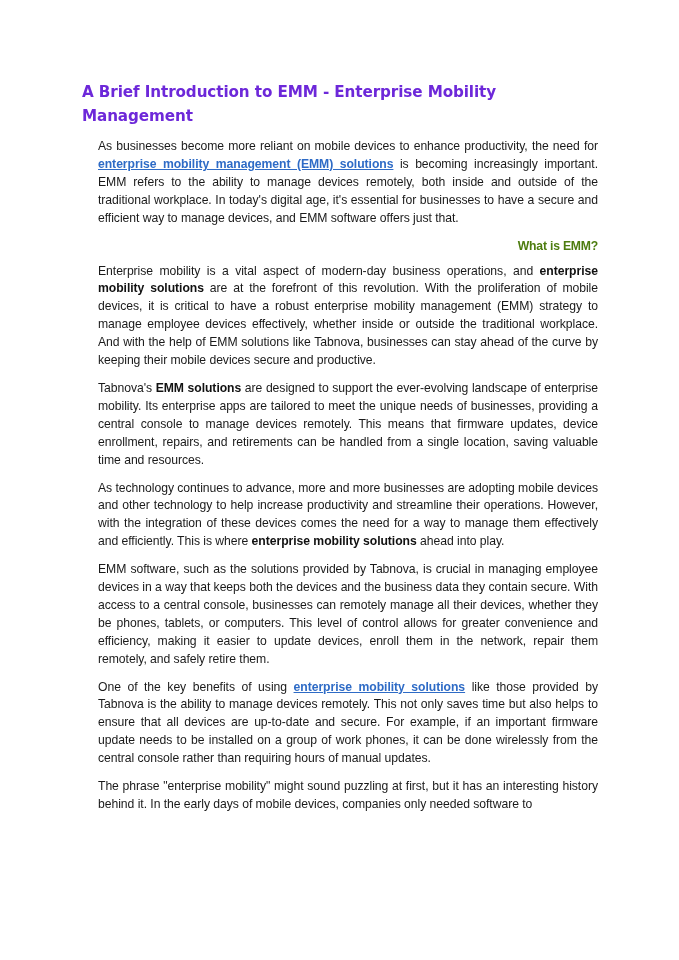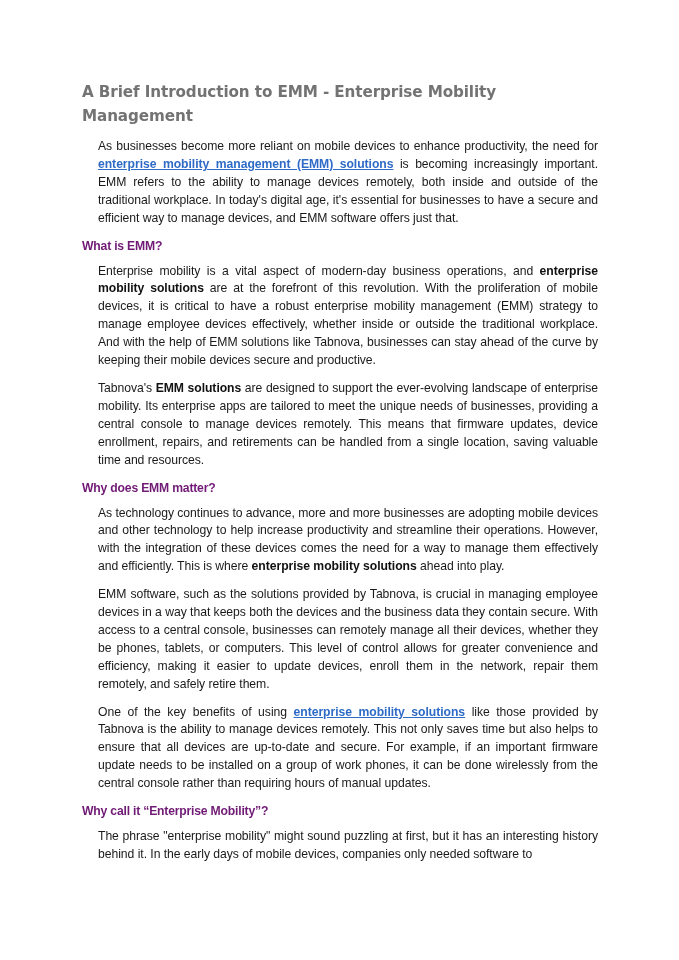--- a/index.html
+++ b/index.html
@@ -20,31 +20,32 @@
       left: 82px;
       top: 80px;
       width: 516px;
     }
     h1 {
       font-family: "DejaVu Sans", sans-serif;
       font-size: 15.2px;
       font-weight: bold;
       margin: 0 0 10px 0;
       letter-spacing: -0.1px;
-      color: #737373;
+      color: #6d28d9;
       line-height: 24px;
     }
     h2 {
       font-family: "Liberation Sans", sans-serif;
       font-size: 12.2px;
       font-weight: bold;
       margin: 0 0 9px 0;
       line-height: 16px;
-      color: #701a75;
+      color: #4d7c0f;
       letter-spacing: -0.2px;
+      text-align: right;
     }
     p {
       font-size: 12.2px;
       line-height: 17.9px;
       margin: 0 0 10px 16px;
       text-align: justify;
       letter-spacing: -0.05px;
     }
     a.link {
       color: #2e6bc6;
@@ -58,20 +59,18 @@
 
 <div class="page">
   <h1>A Brief Introduction to EMM - Enterprise Mobility Management</h1>
 
   <p><span>As businesses become more reliant on mobile devices to enhance productivity, the need for </span><a class="link">enterprise mobility management (EMM) solutions</a><span> is becoming increasingly important. EMM refers to the ability to manage devices remotely, both inside and outside of the traditional workplace. In today's digital age, it's essential for businesses to have a secure and efficient way to manage devices, and EMM software offers just that.</span></p>
 
   <h2>What is EMM?</h2>
   <p><span>Enterprise mobility is a vital aspect of modern-day business operations, and </span><b>enterprise mobility solutions</b><span> are at the forefront of this revolution. With the proliferation of mobile devices, it is critical to have a robust enterprise mobility management (EMM) strategy to manage employee devices effectively, whether inside or outside the traditional workplace. And with the help of EMM solutions like Tabnova, businesses can stay ahead of the curve by keeping their mobile devices secure and productive.</span></p>
   <p><span>Tabnova's </span><b>EMM solutions</b><span> are designed to support the ever-evolving landscape of enterprise mobility. Its enterprise apps are tailored to meet the unique needs of businesses, providing a central console to manage devices remotely. This means that firmware updates, device enrollment, repairs, and retirements can be handled from a single location, saving valuable time and resources.</span></p>
 
-  <h2>Why does EMM matter?</h2>
   <p><span>As technology continues to advance, more and more businesses are adopting mobile devices and other technology to help increase productivity and streamline their operations. However, with the integration of these devices comes the need for a way to manage them effectively and efficiently. This is where </span><b>enterprise mobility solutions</b><span> ahead into play.</span></p>
   <p>EMM software, such as the solutions provided by Tabnova, is crucial in managing employee devices in a way that keeps both the devices and the business data they contain secure. With access to a central console, businesses can remotely manage all their devices, whether they be phones, tablets, or computers. This level of control allows for greater convenience and efficiency, making it easier to update devices, enroll them in the network, repair them remotely, and safely retire them.</p>
   <p><span>One of the key benefits of using </span><a class="link">enterprise mobility solutions</a><span> like those provided by Tabnova is the ability to manage devices remotely. This not only saves time but also helps to ensure that all devices are up-to-date and secure. For example, if an important firmware update needs to be installed on a group of work phones, it can be done wirelessly from the central console rather than requiring hours of manual updates.</span></p>
 
-  <h2>Why call it “Enterprise Mobility”?</h2>
   <p>The phrase "enterprise mobility" might sound puzzling at first, but it has an interesting history behind it. In the early days of mobile devices, companies only needed software to</p>
 </div>
 
 </body></html>

